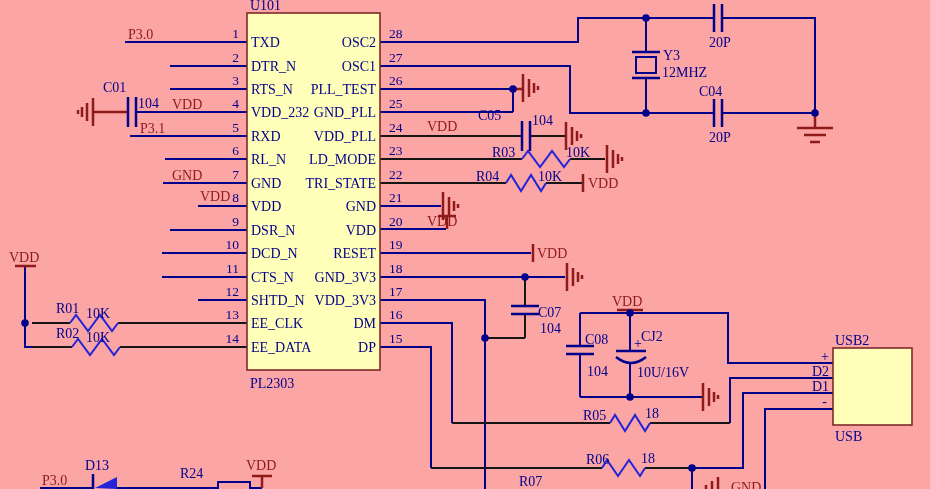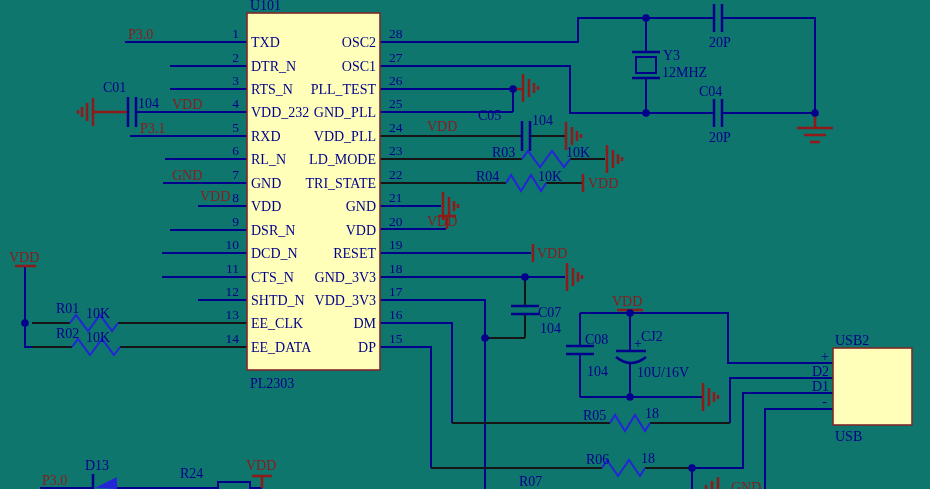--- a/index.html
+++ b/index.html
@@ -1,16 +1,16 @@
 <!DOCTYPE html>
 <html><head>
 <meta charset="utf-8">
 <style>
   html,body{margin:0;padding:0;background:#faf6ea;}
-  #sheet{position:relative;width:930px;height:489px;background:#0f766e;overflow:hidden;}
+  #sheet{position:relative;width:930px;height:489px;background:#fca5a5;overflow:hidden;}
   svg{display:block;}
   text{font-family:"Liberation Serif","DejaVu Serif",serif;fill:#00008b;font-size:14px;}
   text.num{font-size:13.5px;}
   text.red{fill:#8e1a1a;}
   .wire{stroke:#00008b;stroke-width:2;fill:none;}
   .blk{stroke:#151515;stroke-width:2;fill:none;}
   .redln{stroke:#8e1a1a;stroke-width:2.5;fill:none;}
   .plate{stroke:#00008b;stroke-width:2.5;fill:none;}
   .zig{stroke:#2424d8;stroke-width:2;fill:none;}
   .dot{fill:#00008b;stroke:none;}

